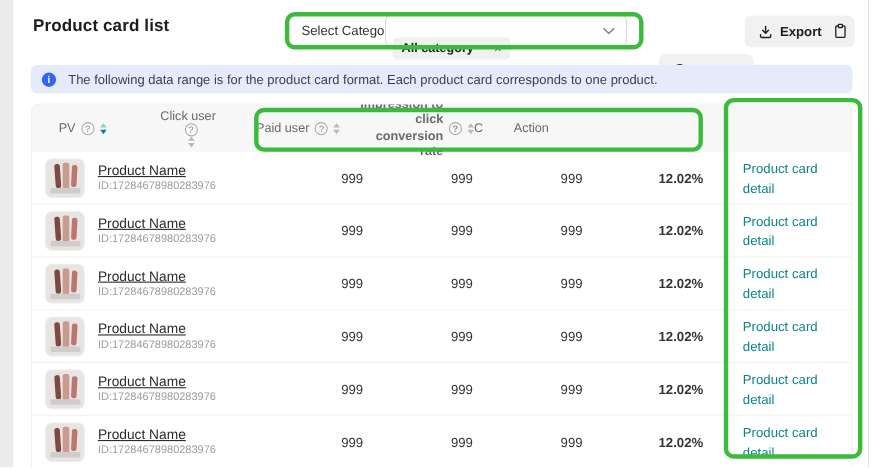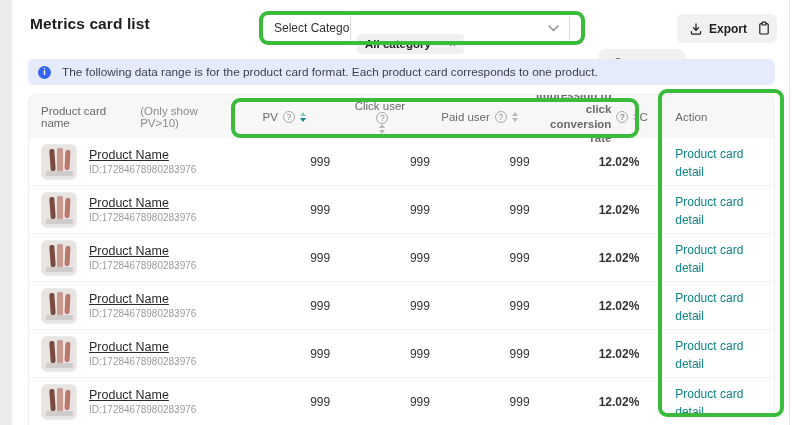--- a/index.html
+++ b/index.html
@@ -76,21 +76,21 @@
   .anno-action   { left:658px; top:89px; width:126px; height:328px; }
 
   svg { display:block; }
 </style>
 </head>
 <body>
 
 <div class="gutter"></div>
 <div class="window-edge"></div>
 
-<div class="page-title">Metrics card list</div>
+<div class="page-title">Product card list</div>
 
 <span class="cat-label">Select Category</span>
 
 <div class="cat-select">
   <span class="cat-tag">
     <span>All category</span>
     <span class="x">✕</span>
   </span>
   <span class="cat-chevron">
     <svg width="11" height="7" viewBox="0 0 11 7">
@@ -129,23 +129,20 @@
   </span>
 </button>
 
 <div class="banner">
   <span class="info-ic">i</span>
   <span class="banner-text">The following data range is for the product card format. Each product card corresponds to one product.</span>
 </div>
 
 <div class="panel">
   <div class="thead">
-    <div class="c-name">
-      <span>Product card name</span>&nbsp;<span class="note">(Only show PV&gt;10)</span>
-    </div>
     <div class="c-pv num-h">
       <span>PV</span>
       <span class="help">?</span>
       <span class="sort active">
           <i class="up"></i>
           <i class="down"></i>
         </span>
     </div>
     <div class="c-click num-h">
       <span>Click user</span>

